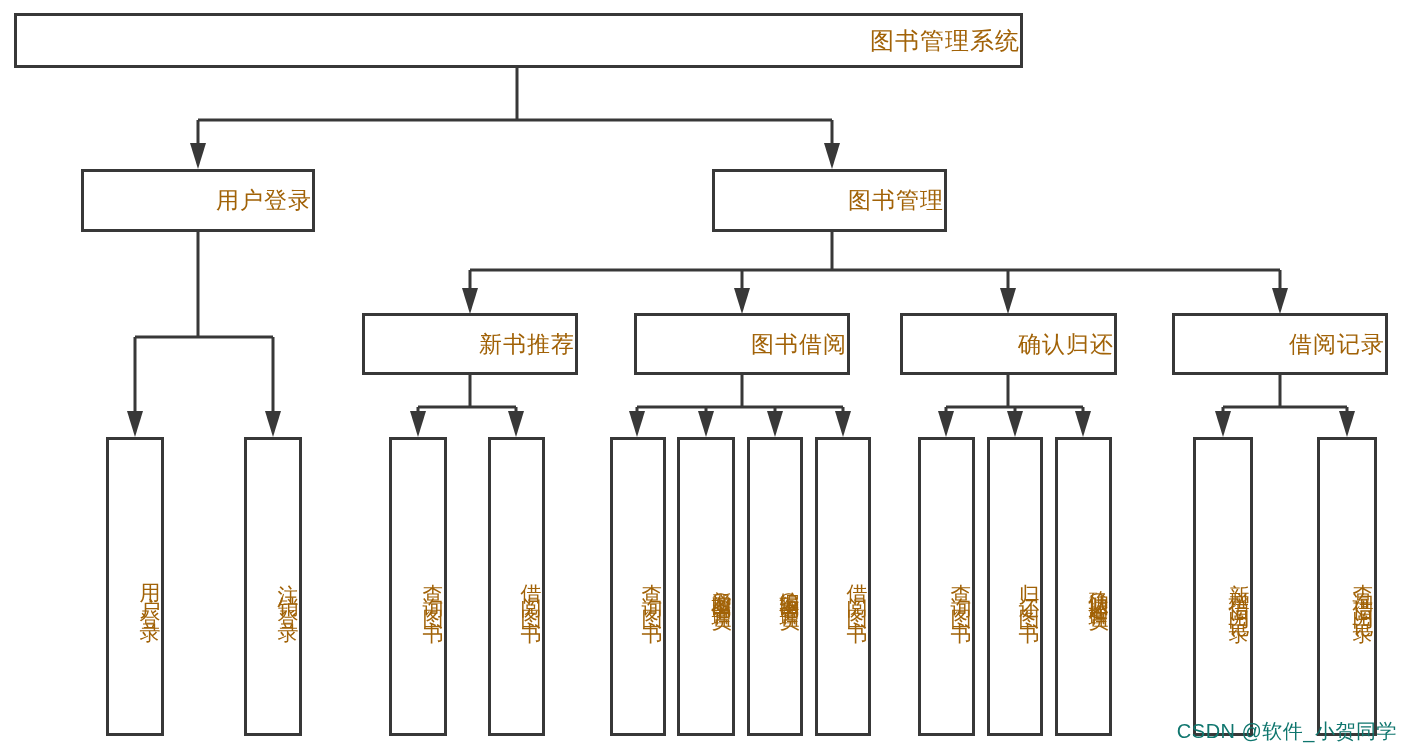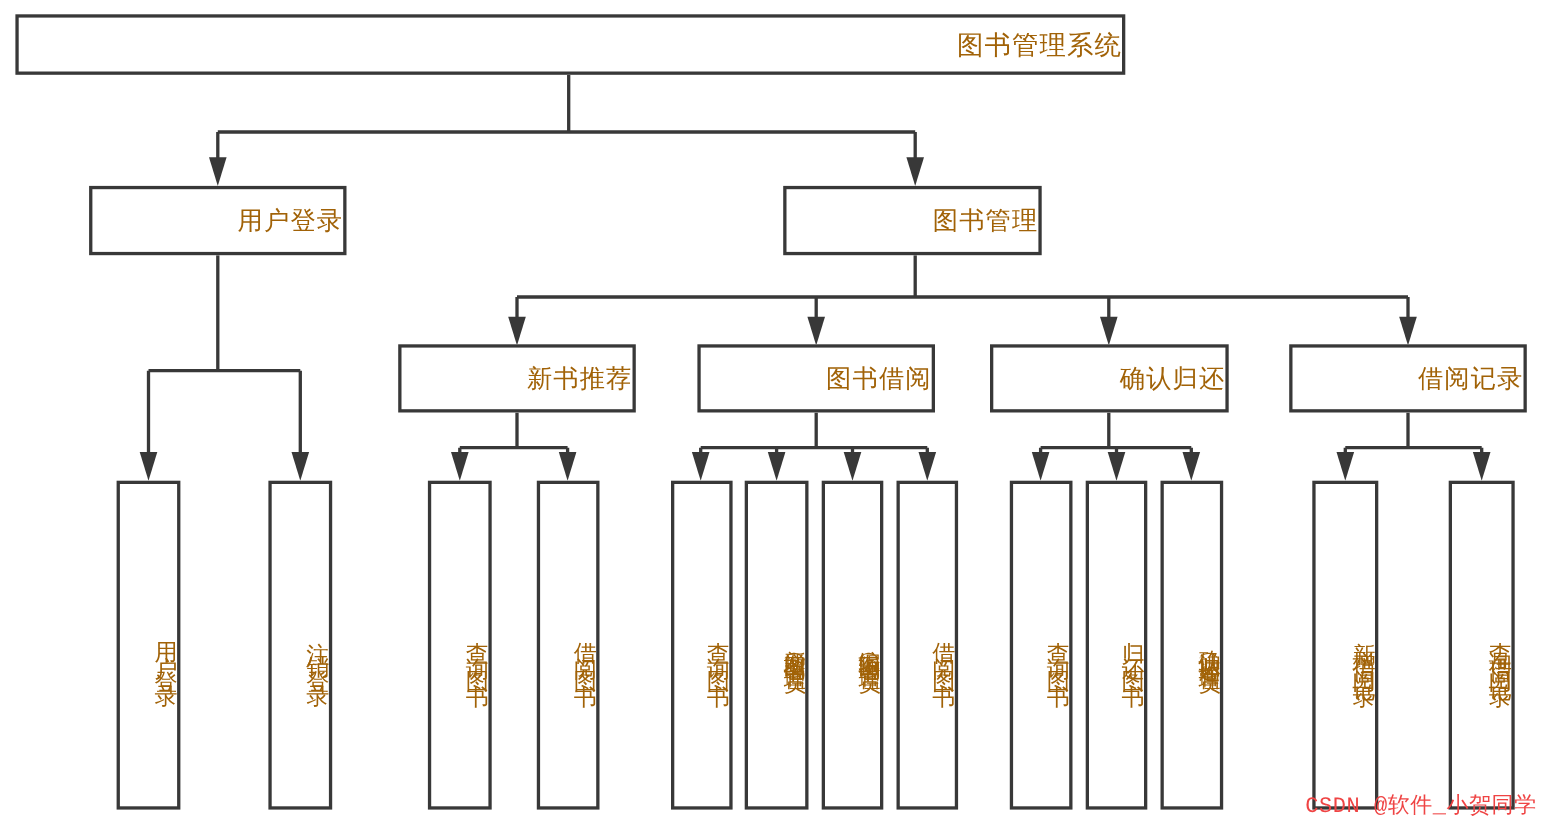--- a/index.html
+++ b/index.html
@@ -18,21 +18,21 @@
   .root .hlabel{font-size:24px;}
   .leaf span{
     writing-mode:vertical-rl;text-orientation:mixed;
     font-size:21px;letter-spacing:13px;line-height:1;
     padding-top:13px;
   }
   .leaf span.mid{letter-spacing:8px;padding-top:8px;}
   .leaf span.long{font-size:20px;letter-spacing:3px;padding-top:3px;}
   .watermark{
     position:absolute;right:8px;bottom:2px;
-    font-size:20px;color:#ef4444;letter-spacing:0.5px;font-family:Liberation Mono, monospace;
+    font-size:20px;color:#0f766e;letter-spacing:0.5px;
   }
 </style>
 </head>
 <body>
 
 <div class="canvas">
 
   <svg class="connectors" viewBox="0 0 1405 747" fill="none">
     <g stroke="#383838" stroke-width="3">
 

